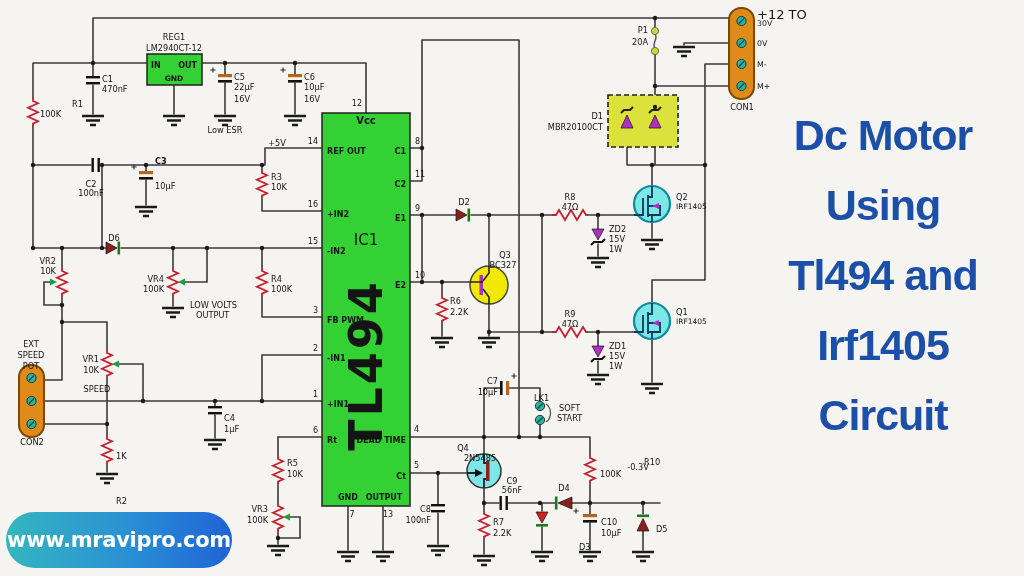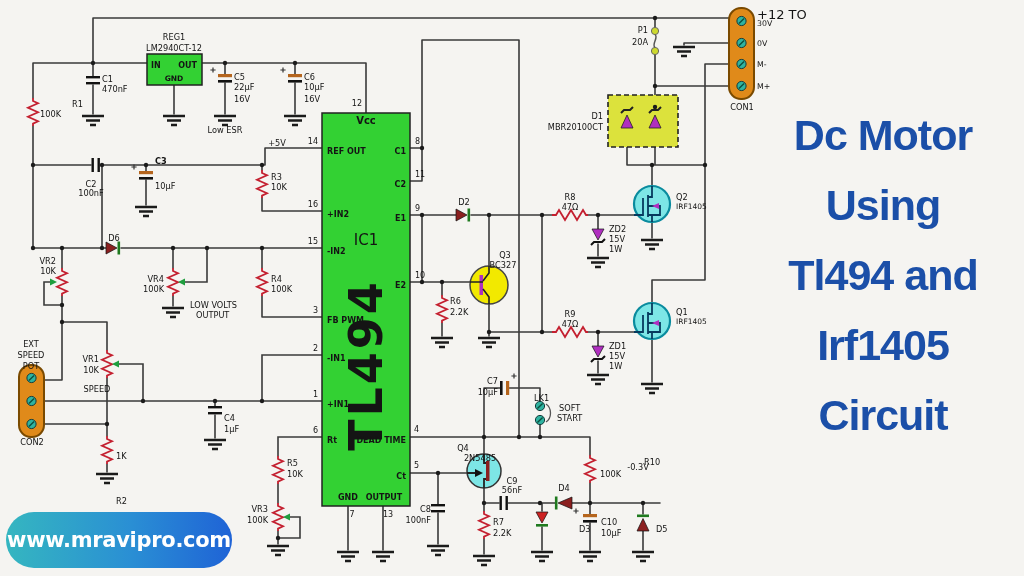--- a/index.html
+++ b/index.html
@@ -420,21 +420,21 @@
       <span class="lbl" style="left: 498px; top: 392px; transform: translate(-100%, -50%);">10µF</span>
       <span class="lbl" style="left: 534px; top: 398px; transform: translate(0px, -50%);">LK1</span>
       <span class="lbl" style="left: 559px; top: 408px; transform: translate(0px, -50%);">SOFT</span>
       <span class="lbl" style="left: 557px; top: 418px; transform: translate(0px, -50%);">START</span>
       <span class="lbl" style="left: 463px; top: 448px; transform: translate(-50%, -50%);">Q4</span>
       <span class="lbl" style="left: 480px; top: 458px; transform: translate(-50%, -50%);">2N5485</span>
       <span class="lbl" style="left: 512px; top: 481px; transform: translate(-50%, -50%);">C9</span>
       <span class="lbl" style="left: 512px; top: 490px; transform: translate(-50%, -50%);">56nF</span>
       <span class="lbl" style="left: 493px; top: 522px; transform: translate(0px, -50%);">R7</span>
       <span class="lbl" style="left: 493px; top: 533px; transform: translate(0px, -50%);">2.2K</span>
-      <span class="lbl" style="left: 551px; top: 529px; transform: translate(0px, -50%); padding-left: 28px;">D3</span>
+      <span class="lbl" style="left: 551px; top: 547px; transform: translate(0px, -50%); padding-left: 28px;">D3</span>
       <span class="lbl" style="left: 564px; top: 488px; transform: translate(-50%, -50%);">D4</span>
       <span class="lbl" style="left: 600px; top: 462px; transform: translate(0px, -50%); margin-left: 44px;">R10</span>
       <span class="lbl" style="left: 600px; top: 474px; transform: translate(0px, -50%);">100K</span>
       <span class="lbl" style="left: 638px; top: 467px; transform: translate(-50%, -50%);">-0.3V</span>
       <span class="lbl" style="left: 601px; top: 522px; transform: translate(0px, -50%);">C10</span>
       <span class="lbl" style="left: 601px; top: 533px; transform: translate(0px, -50%);">10µF</span>
       <span class="lbl" style="left: 656px; top: 529px; transform: translate(0px, -50%);">D5</span>
     </div>
 
   <div id="title-block">

